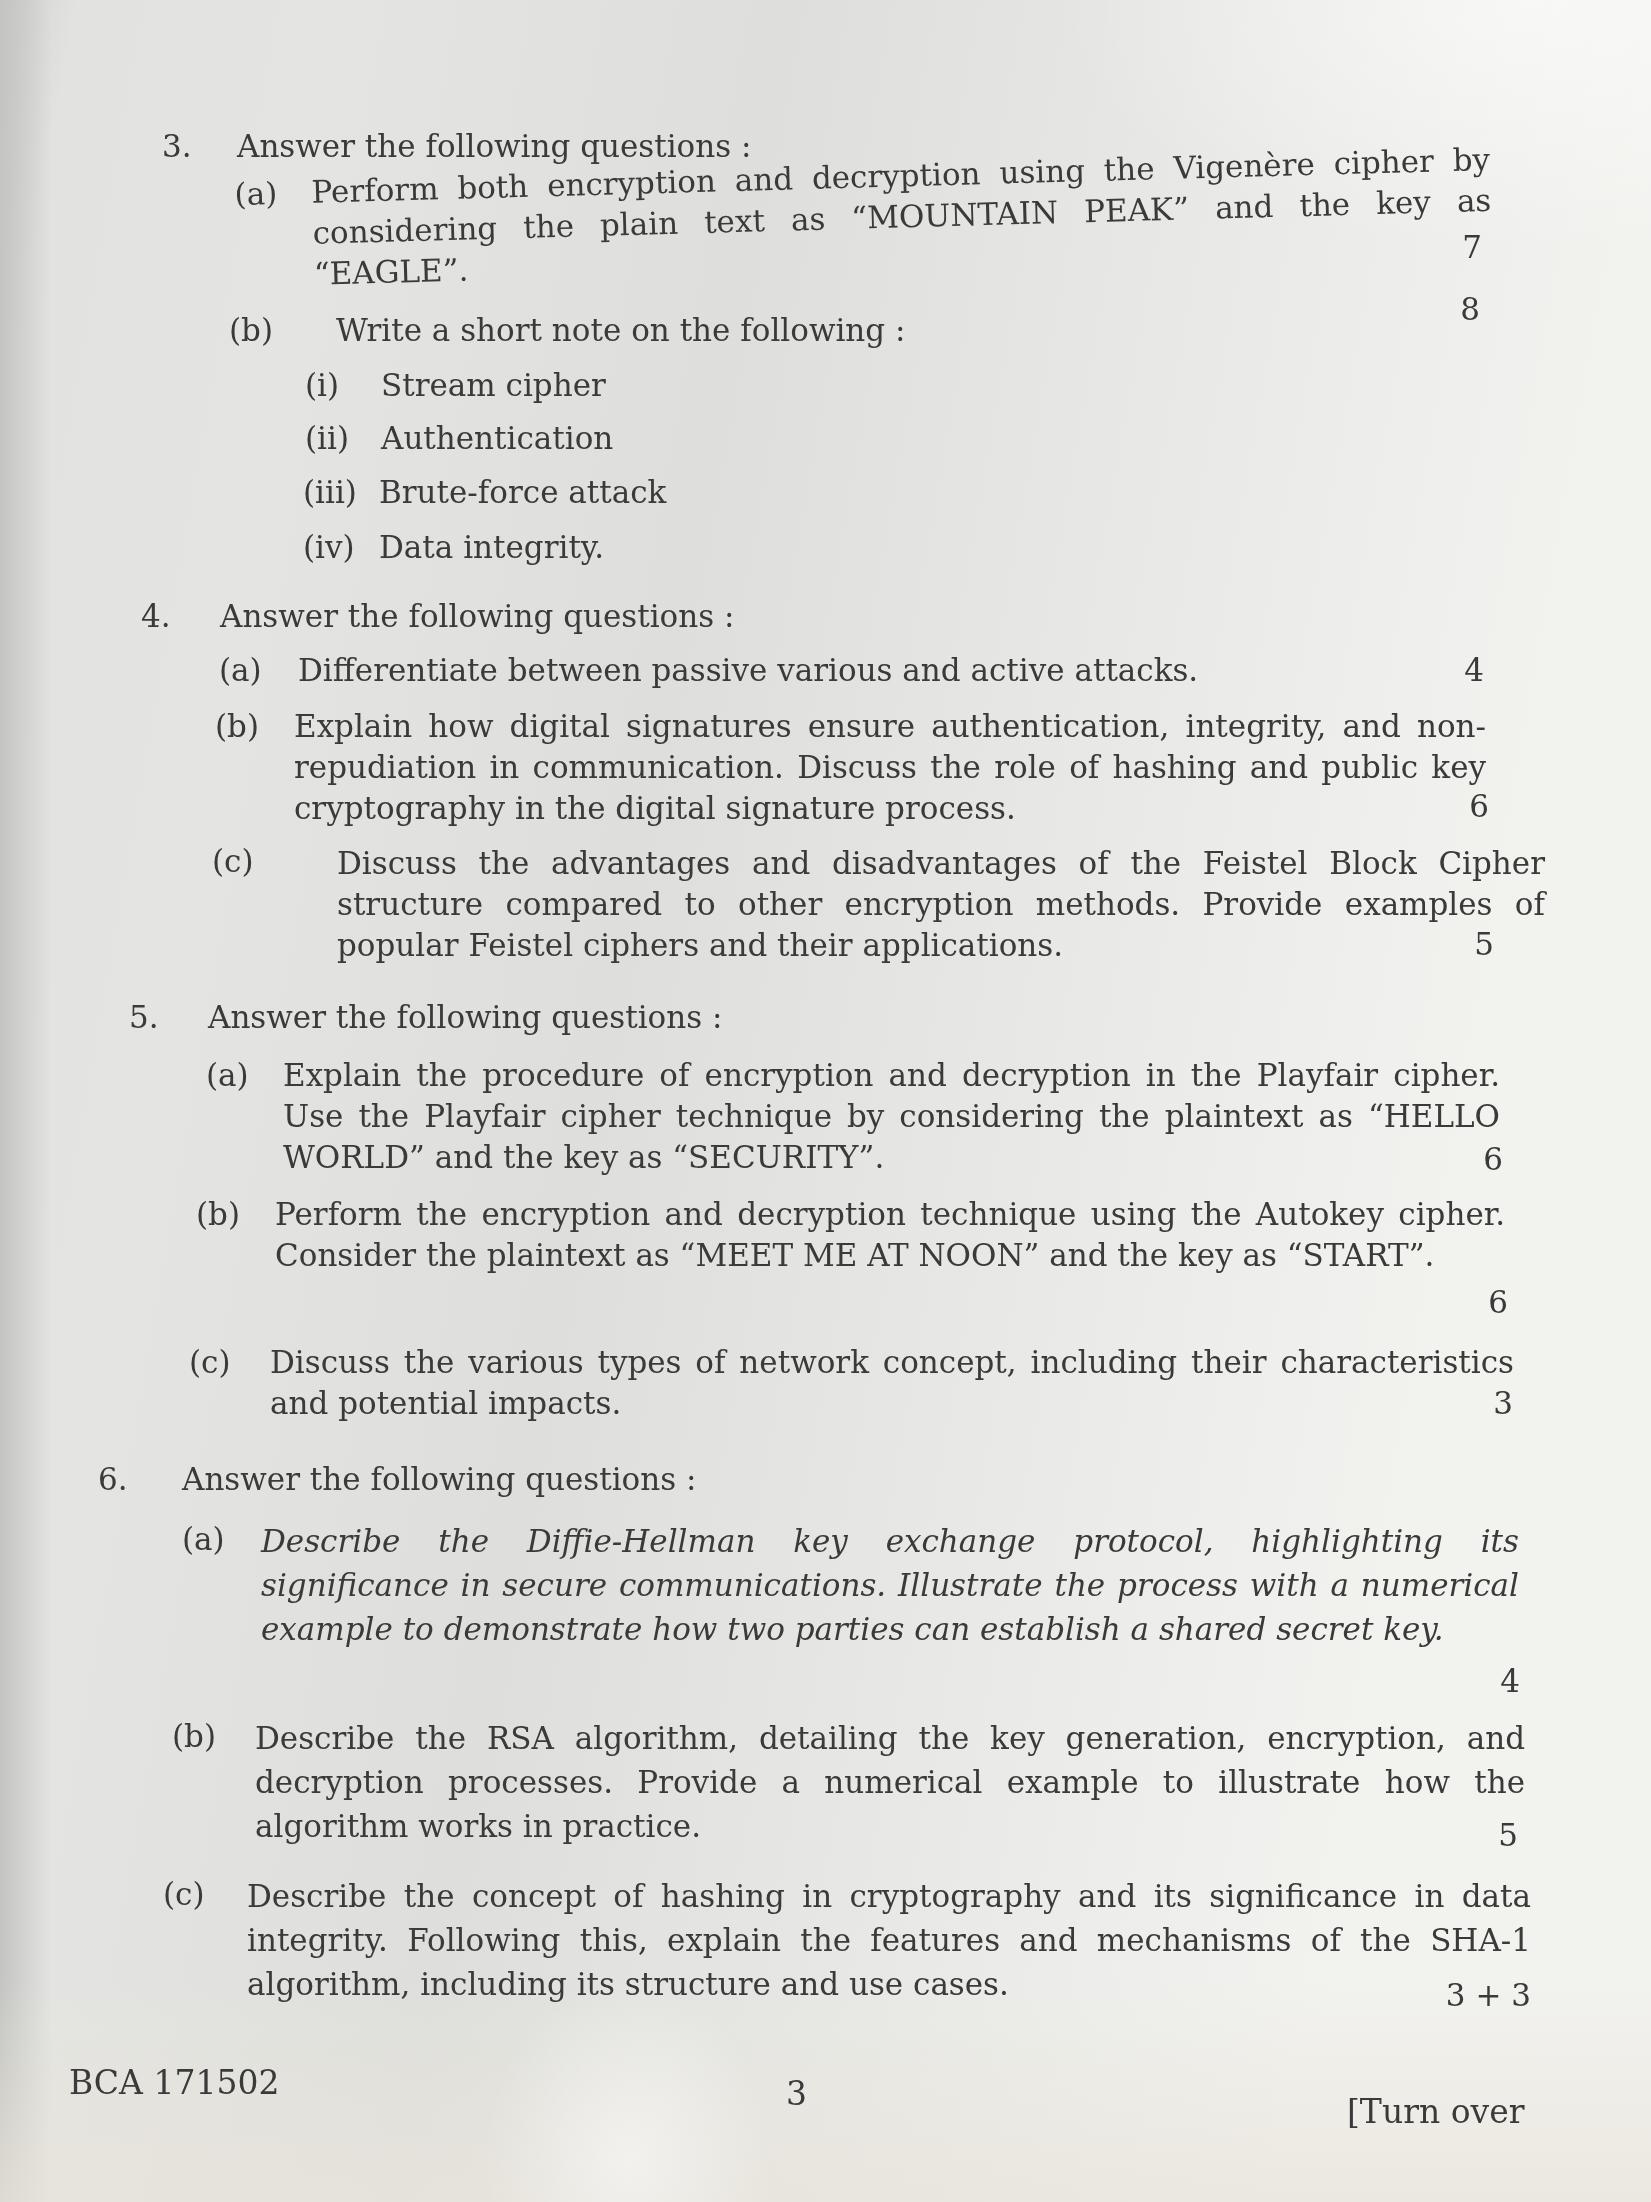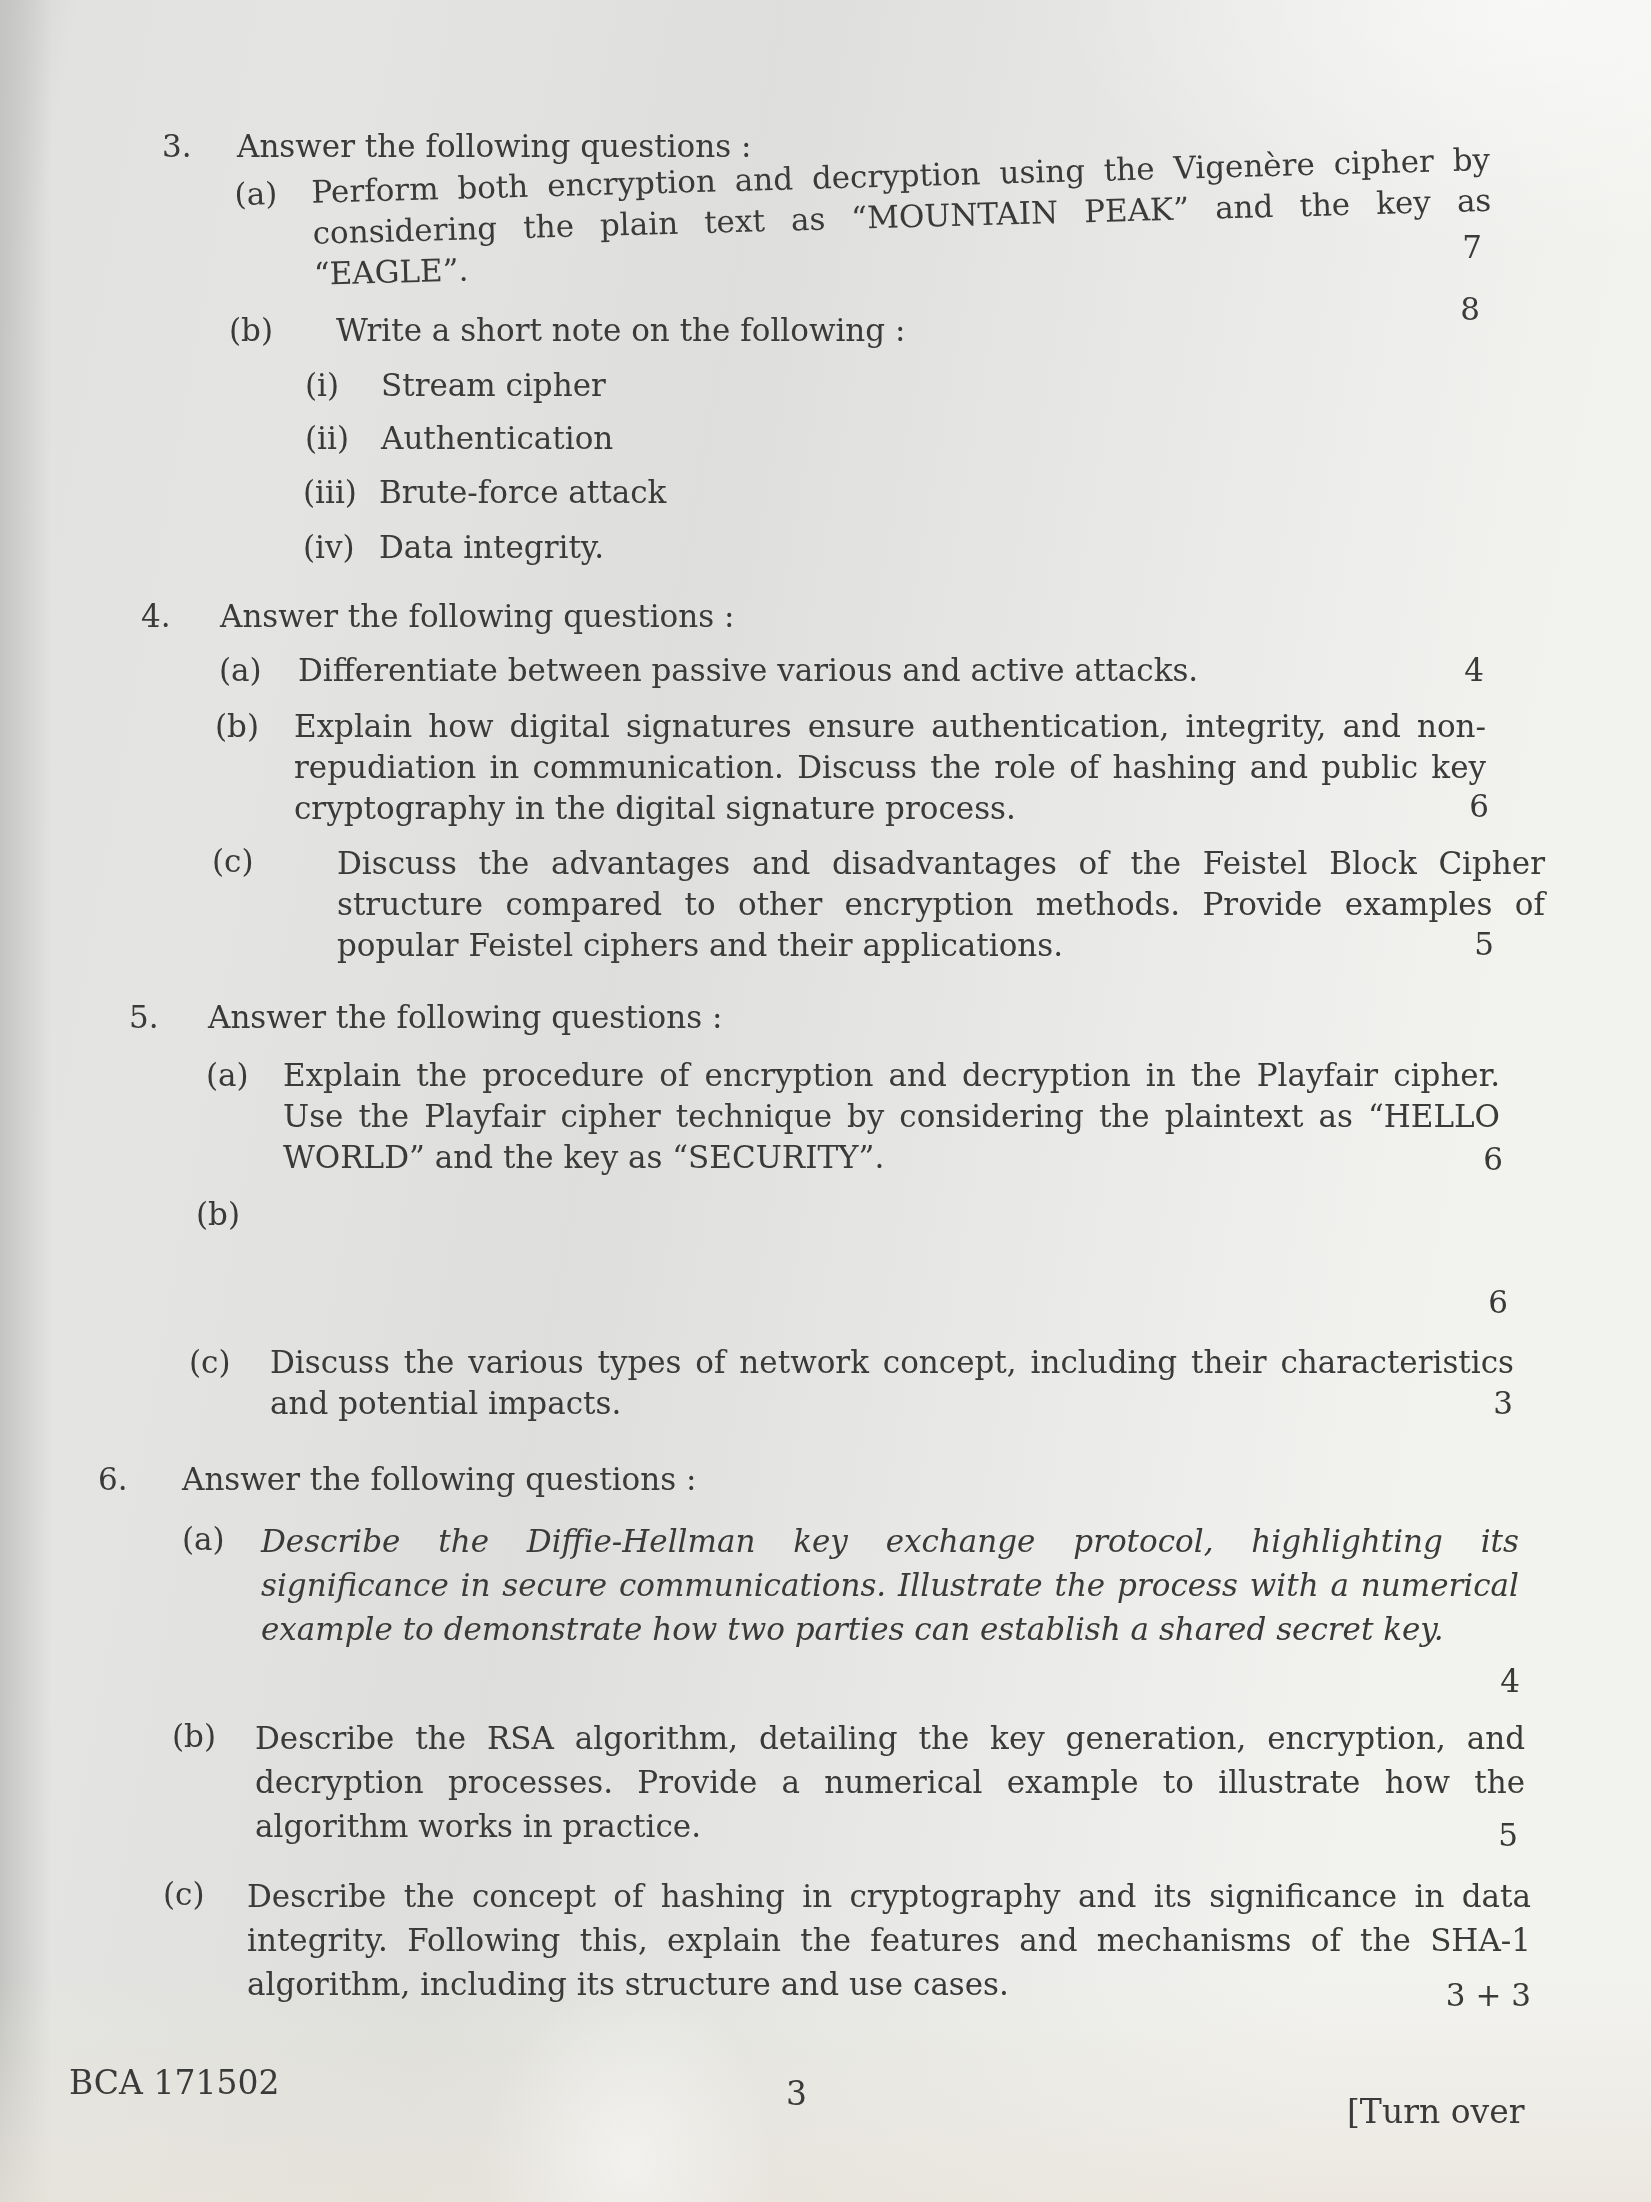--- a/index.html
+++ b/index.html
@@ -160,20 +160,21 @@
     <span class="qtitle" style="left:208px;top:997px;">Answer the following questions :</span>
 
     <div class="part" style="left:206px;top:1055px;width:1299px;height:129px;">
       <span class="plabel">(a)</span>
       <span class="ptext" style="left:77px;top:0;width:1217px;">Explain the procedure of encryption and decryption in the Playfair cipher. Use the Playfair cipher technique by considering the plaintext as “HELLO WORLD” and the key as “SECURITY”.</span>
     </div>
     <span class="marks" style="left:1451px;top:1139px;">6</span>
 
     <div class="part" style="left:196px;top:1194px;width:1316px;height:86px;">
       <span class="plabel">(b)</span>
+      <span class="ptext" style="left:79px;top:0;width:1230px;">Perform the encryption and decryption technique using the Autokey cipher. Consider the plaintext as “MEET ME AT NOON” and the key as “START”.</span>
     </div>
     <span class="marks" style="left:1456px;top:1282px;">6</span>
 
     <div class="part" style="left:189px;top:1342px;width:1325px;height:86px;">
       <span class="plabel">(c)</span>
       <span class="ptext" style="left:81px;top:0;width:1244px;">Discuss the various types of network concept, including their characteristics and potential impacts.</span>
     </div>
     <span class="marks" style="left:1461px;top:1383px;">3</span>
   </div>
 

